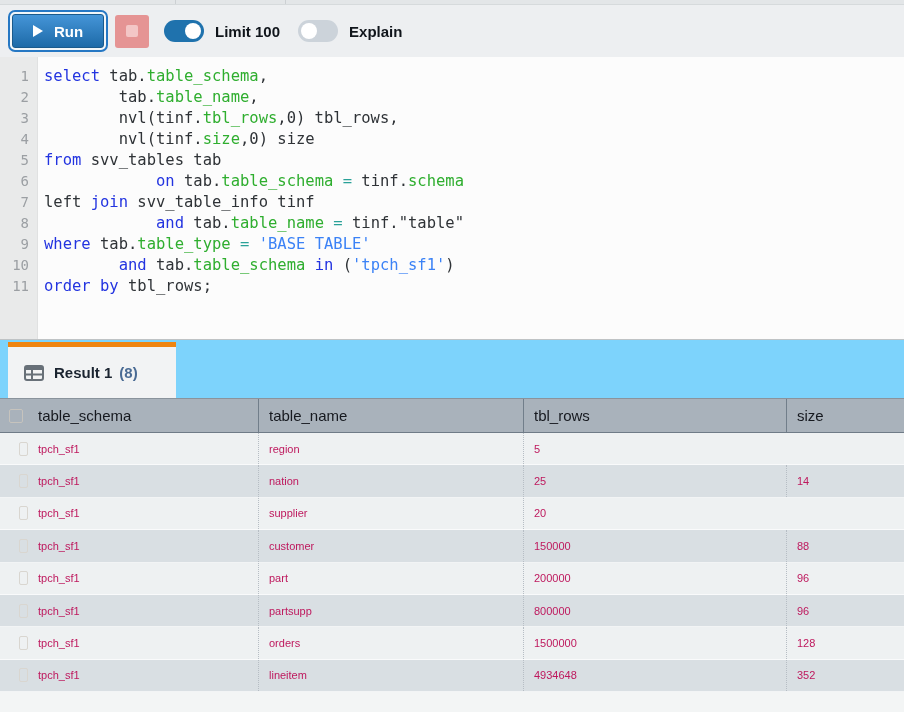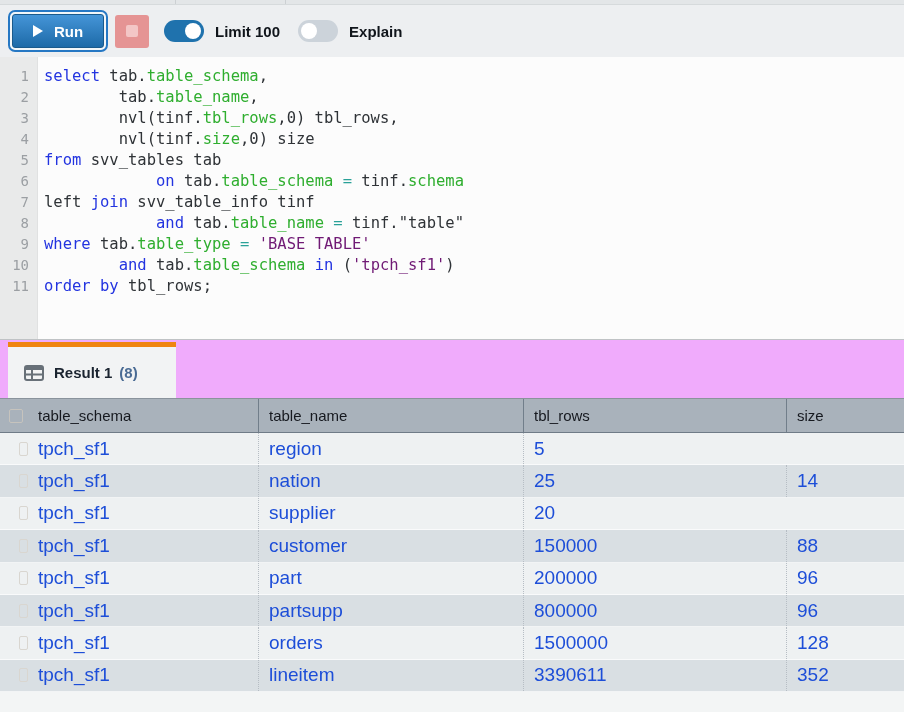--- a/index.html
+++ b/index.html
@@ -33,44 +33,44 @@
 
   
   .editor { height: 283px; display: flex; background: #fcfcfc; border-bottom: 1px solid #bfc3c5; flex: 0 0 auto; }
   .gutter { width: 38px; background: #e9eaea; border-right: 1px solid #e0e1e1; padding-top: 9px; padding-right: 8px;
             font-family: "DejaVu Sans Mono", monospace; font-size: 14px; line-height: 21px; color: #9b9fa3; text-align: right; }
   .code { flex: 1; padding-top: 9px; padding-left: 6px; font-family: "DejaVu Sans Mono", monospace;
           font-size: 15.5px; line-height: 21px; color: #2f3337; cursor: text; overflow: hidden; }
   .code-line { white-space: pre; height: 21px; }
   .tok-kw { color: #2334e0; }
   .tok-id { color: #2fae2f; }
-  .tok-str { color: #701a75; }
+  .tok-str { color: #3b82f6; }
   .tok-op { color: #2aa198; }
   .tok-pl { color: #2f3337; }
   .ln { height: 21px; }
 
   
-  .result-tabbar { height: 58px; background: #f0abfc; display: flex; align-items: stretch; padding-top: 2px; flex: 0 0 auto; }
+  .result-tabbar { height: 58px; background: #7dd3fc; display: flex; align-items: stretch; padding-top: 2px; flex: 0 0 auto; }
   .result-tab { margin-left: 8px; width: 168px; background: #f2f3f4; border-top: 5px solid #ef8511;
                 display: flex; align-items: center; padding-left: 16px; gap: 10px; cursor: pointer; }
   .tab-text { font-size: 15px; font-weight: 600; color: #1b2430; }
   .tab-count { font-size: 15px; font-weight: 600; color: #4a6b94; margin-left: -3px; }
 
   
   .thead { height: 35px; background: #a9b2bb; display: flex; align-items: stretch;
            border-top: 1px solid #8a939c; border-bottom: 1px solid #6f7b87; flex: 0 0 auto; }
   .hcell { display: flex; align-items: center; padding-left: 10px; font-size: 15px; color: #16191f; }
   .hcell.sep { border-left: 1px solid #717e8a; }
   .cb-cell { width: 28px; display: flex; align-items: center; flex: 0 0 auto; padding-left: 0; }
   .checkbox { width: 14px; height: 14px; border: 1px solid #c6c3bd; border-radius: 2px; margin-left: 9px; cursor: pointer; }
   .trow { height: 32.4px; display: flex; align-items: stretch; border-bottom: 1px solid rgba(255,255,255,0.65); }
   .trow.odd { background: #eef1f2; }
   .trow.even { background: #d9dfe3; }
   .trow .checkbox { border-color: #d9d6d0; }
-  .cell { display: flex; align-items: center; padding-left: 10px; font-size: 19px; color: #1d4ed8; }
+  .cell { display: flex; align-items: center; padding-left: 10px; font-size: 11px; color: #be185d; }
   .cell.sep { border-left: 1px dotted #b6bdc4; }
   .w-schema { width: 230px; flex: 0 0 auto; }
   .w-name { width: 265px; flex: 0 0 auto; }
   .w-rows { width: 263px; flex: 0 0 auto; }
   .w-size { flex: 1; }
   .bottom-strip { flex: 1; background: #f3f5f5; }
 </style>
 </head>
 <body>
 
@@ -212,20 +212,20 @@
         <div class="cell w-name sep">orders</div>
         <div class="cell w-rows sep">1500000</div>
         <div class="cell w-size sep">128</div>
       </div>
       <div class="trow even">
         <div class="cell cb-cell">
           <div class="checkbox"></div>
         </div>
         <div class="cell w-schema">tpch_sf1</div>
         <div class="cell w-name sep">lineitem</div>
-        <div class="cell w-rows sep">3390611</div>
+        <div class="cell w-rows sep">4934648</div>
         <div class="cell w-size sep">352</div>
       </div>
     </div>
 
   <div class="bottom-strip"></div>
 
 </div>
 
 </body></html>

